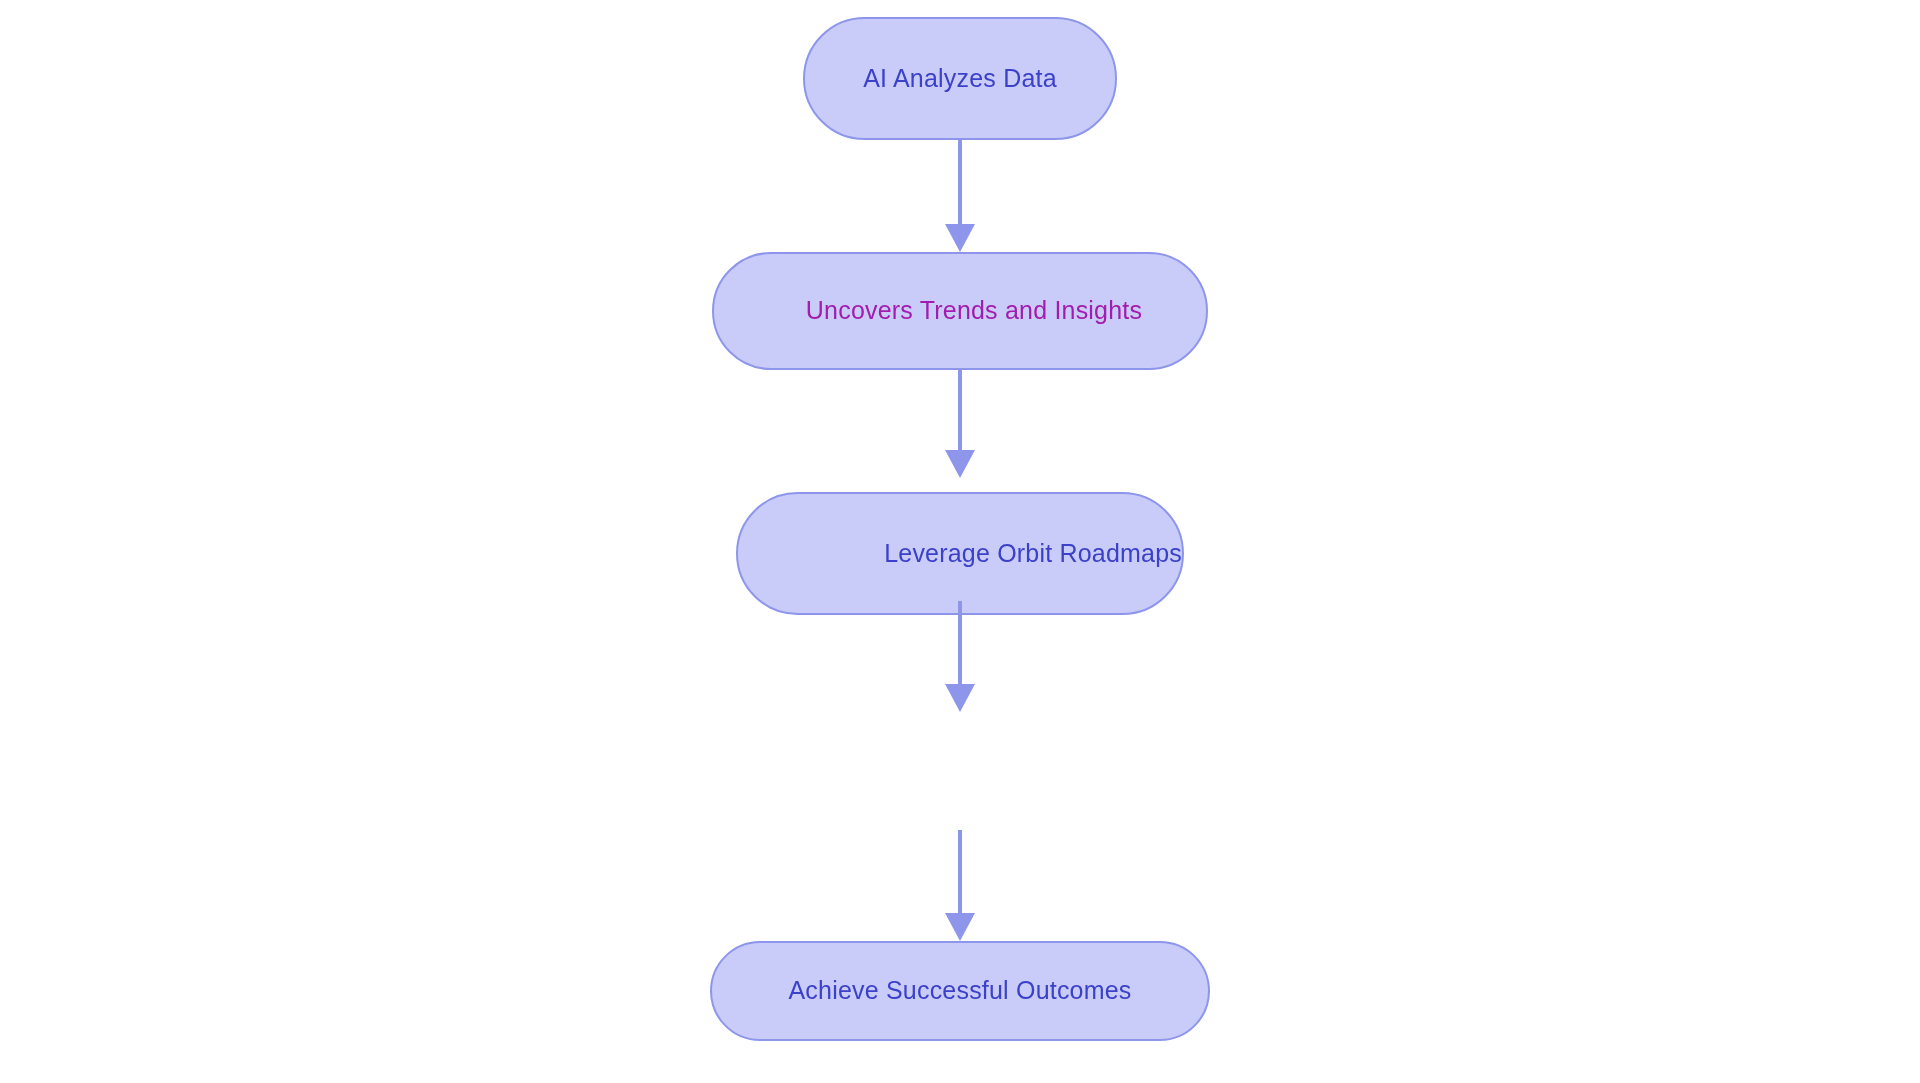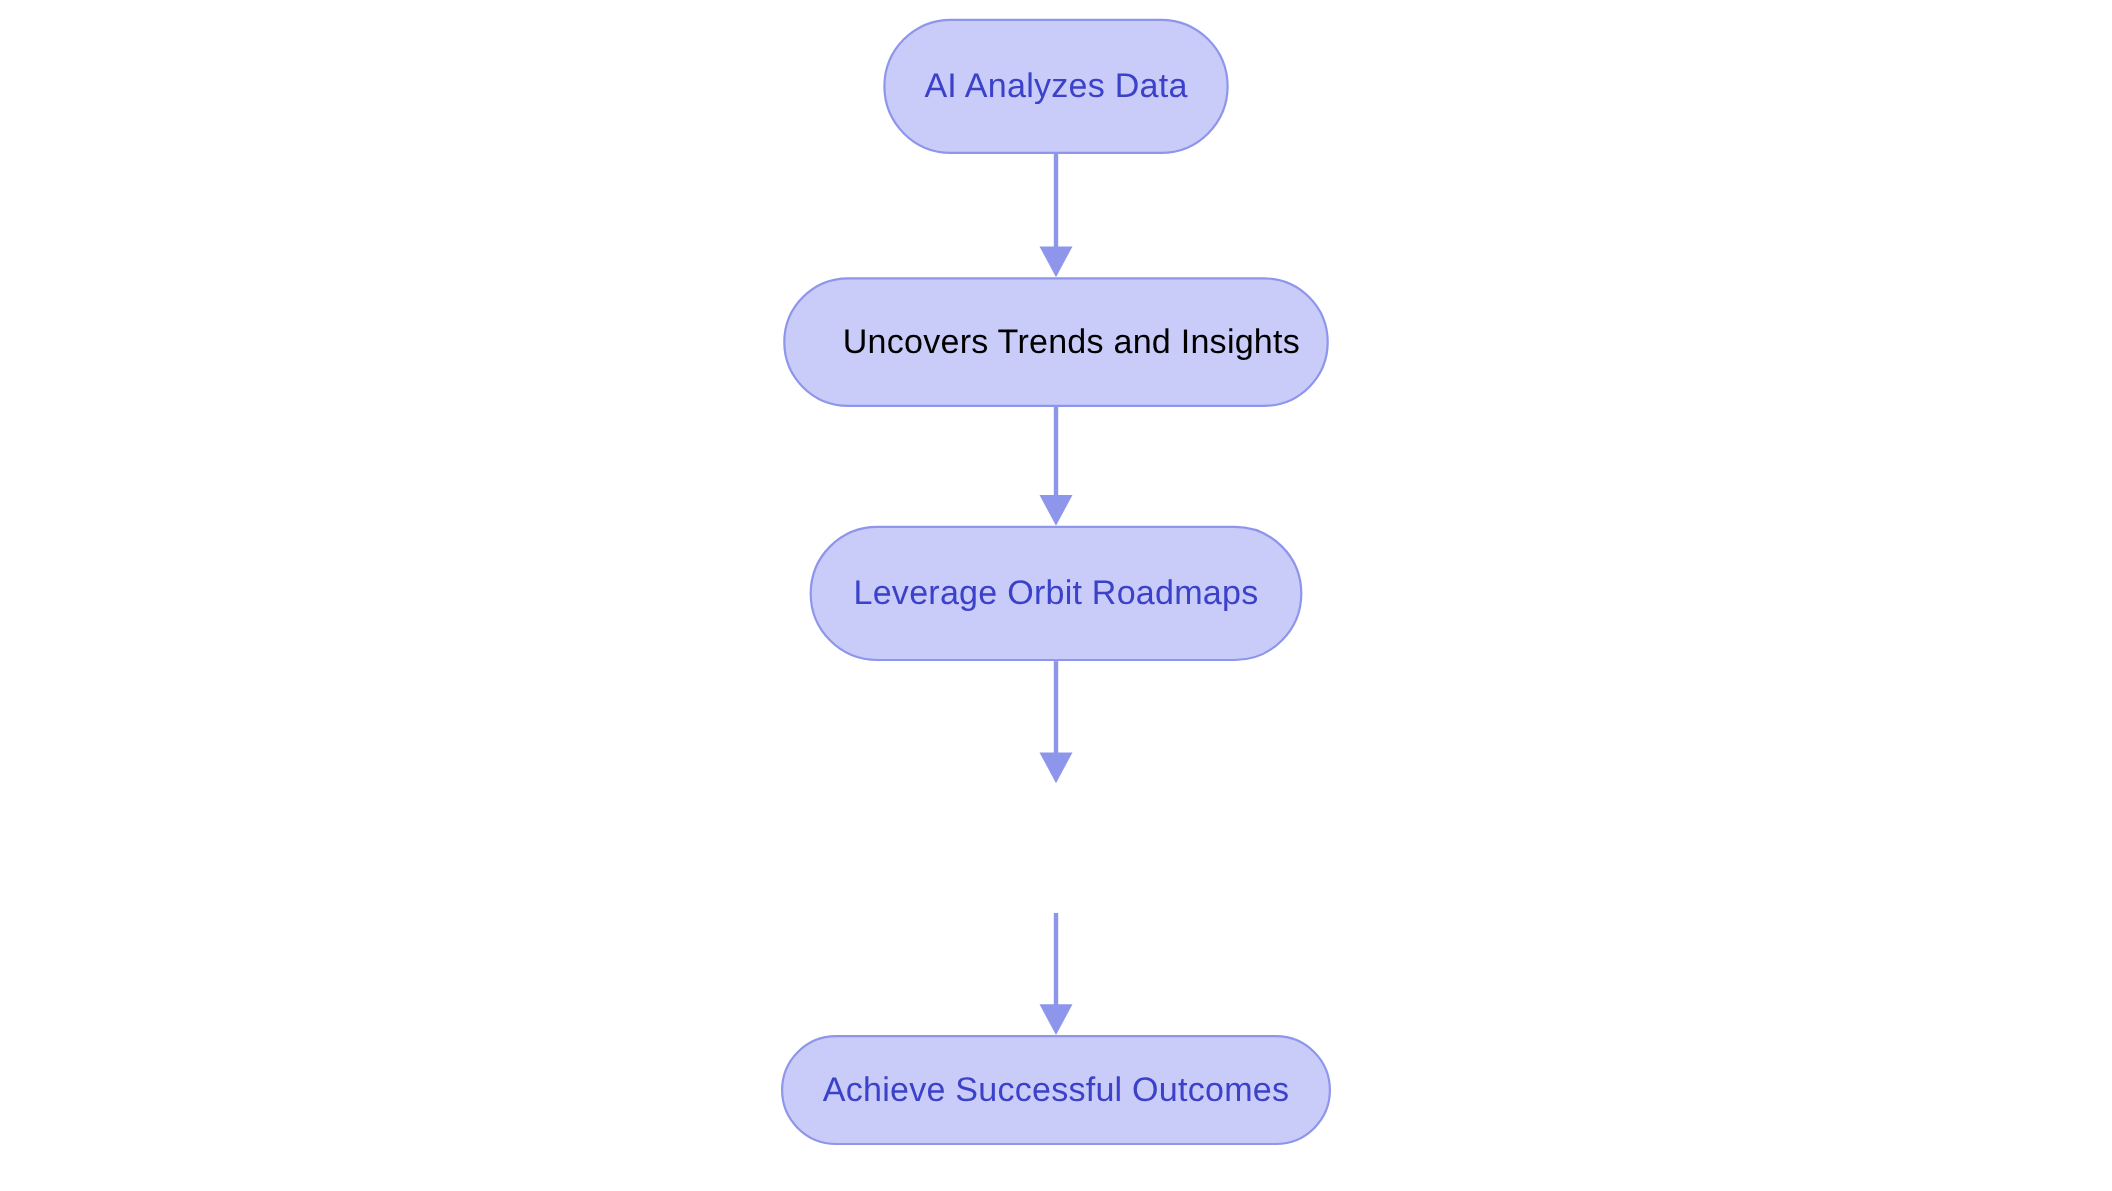--- a/index.html
+++ b/index.html
@@ -20,21 +20,21 @@
     box-sizing: border-box;
     display: flex;
     align-items: center;
     justify-content: center;
     border-radius: 62px;
     border-style: solid;
     border-width: 2px;
     text-align: center;
   }
   .flow-node .node-label {
-    font-size: 31px;
+    font-size: 25px;
     letter-spacing: 0.2px;
     line-height: 1.1;
     white-space: nowrap;
   }
   .edge-line {
     position: absolute;
     width: 4px;
   }
   .edge-head {
     position: absolute;
@@ -46,23 +46,23 @@
   }
 </style>
 </head>
 <body>
 
 <div id="canvas" style="background: rgb(255, 255, 255);">
     <div class="flow-node" style="left: 803px; top: 17px; width: 314px; height: 123px; background: rgb(201, 203, 248); border-color: rgb(142, 150, 236); border-radius: 61.5px;">
       <span class="node-label" style="color: rgb(59, 65, 200);">AI Analyzes Data</span>
     </div>
     <div class="flow-node" style="left: 712px; top: 252px; width: 496px; height: 118px; background: rgb(201, 203, 248); border-color: rgb(142, 150, 236); border-radius: 59px;">
-      <span class="node-label" style="color: #000000; margin-left: 28px;">Uncovers Trends and Insights</span>
+      <span class="node-label" style="color: #a21caf; margin-left: 28px;">Uncovers Trends and Insights</span>
     </div>
-    <div class="flow-node" style="left: 736px; top: 478px; width: 448px; height: 123px; background: rgb(201, 203, 248); border-color: rgb(142, 150, 236); border-radius: 61.5px;">
+    <div class="flow-node" style="left: 736px; top: 492px; width: 448px; height: 123px; background: rgb(201, 203, 248); border-color: rgb(142, 150, 236); border-radius: 61.5px; justify-content: flex-end;">
       <span class="node-label" style="color: rgb(59, 65, 200);">Leverage Orbit Roadmaps</span>
     </div>
     <div class="flow-node" style="left: 710px; top: 941px; width: 500px; height: 100px; background: rgb(201, 203, 248); border-color: rgb(142, 150, 236); border-radius: 60.5px;">
       <span class="node-label" style="color: rgb(59, 65, 200);">Achieve Successful Outcomes</span>
     </div>
     <div class="edge-line" style="left: 958px; top: 140px; width: 4px; height: 86px; background: rgb(142, 150, 236);"></div>
     <div class="edge-head" style="left: 945px; top: 224px; border-left-width: 15px; border-right-width: 15px; border-top: 28px solid rgb(142, 150, 236);"></div>
     <div class="edge-line" style="left: 958px; top: 370px; width: 4px; height: 82px; background: rgb(142, 150, 236);"></div>
     <div class="edge-head" style="left: 945px; top: 450px; border-left-width: 15px; border-right-width: 15px; border-top: 28px solid rgb(142, 150, 236);"></div>
     <div class="edge-line" style="left: 958px; top: 601px; width: 4px; height: 85px; background: rgb(142, 150, 236);"></div>

